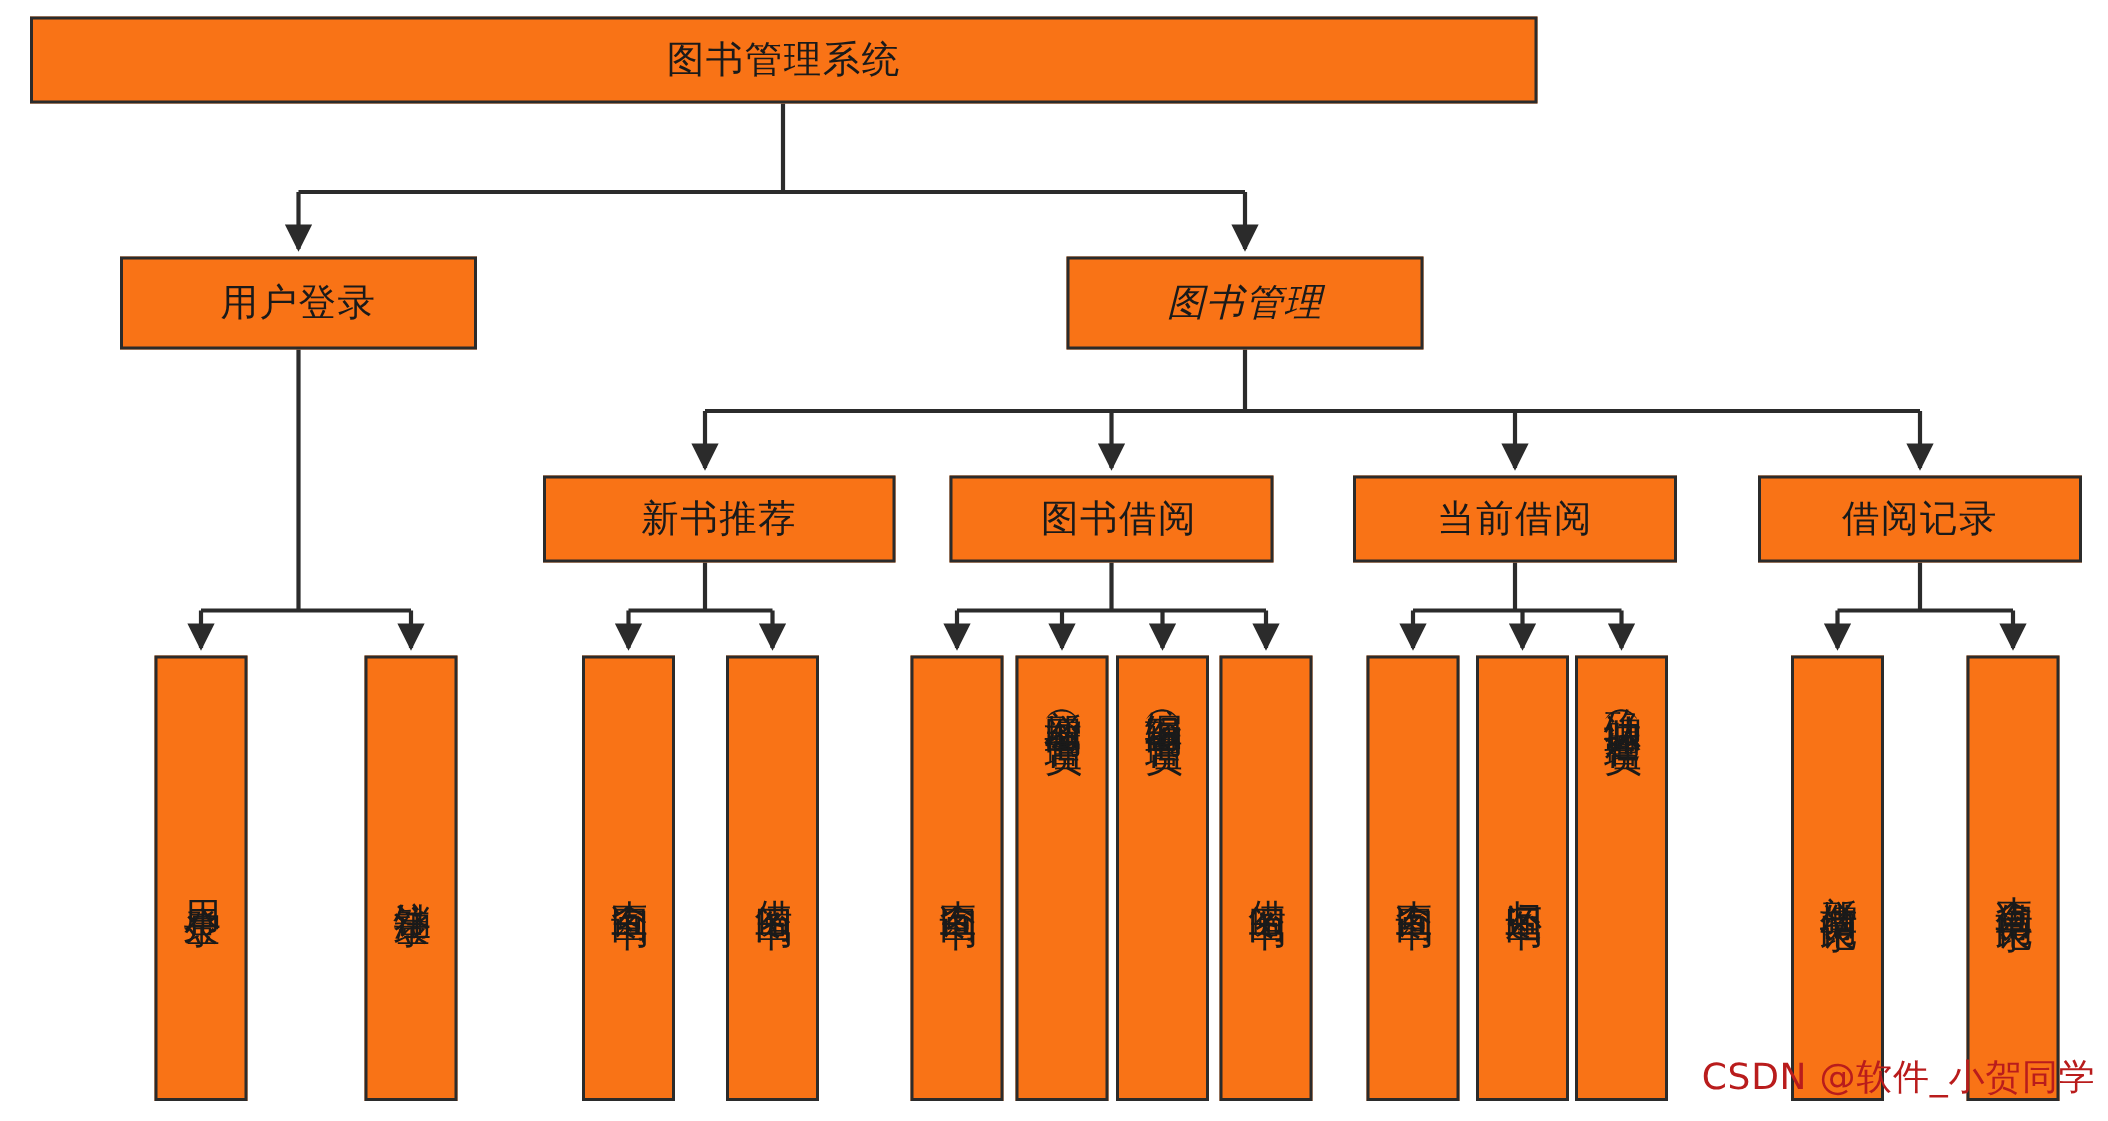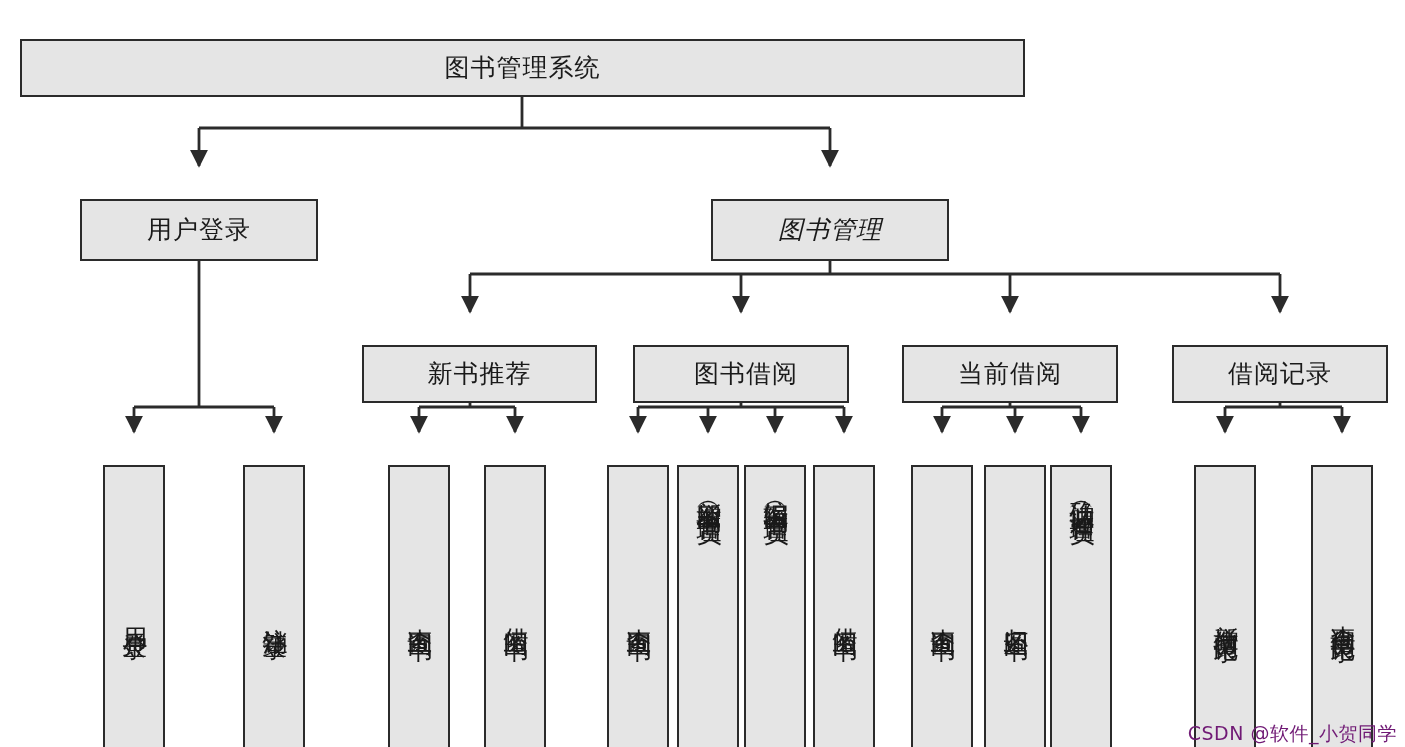--- a/index.html
+++ b/index.html
@@ -22,26 +22,25 @@
     left: 0;
     top: 0;
     width: 1405px;
     height: 747px;
     pointer-events: none;
   }
   .node {
     position: absolute;
     box-sizing: border-box;
     border: 2.5px solid #2b2b2b;
-    background: #e5e5e5;
+    background: #f97316;
     display: flex;
     align-items: center;
     justify-content: center;
     color: #1a1a1a;
-    margin-top: 28px;
   }
   .node.horizontal {
     font-size: 25px;
     letter-spacing: 1px;
     line-height: 1.1;
   }
   .node.vertical {
     align-items: flex-start;
     justify-content: center;
     padding-top: 14px;
@@ -55,23 +54,23 @@
     white-space: nowrap;
     color: #1a1a1a;
   }
   .node.vertical.centered {
     align-items: center;
     padding-top: 0;
   }
   #watermark {
     position: absolute;
     right: 8px;
-    bottom: 0;
-    font-size: 19px;
-    color: #701a75;
+    bottom: 13px;
+    font-size: 24px;
+    color: #b91c1c;
     letter-spacing: 0.5px;
     white-space: nowrap;
   }
 </style>
 </head>
 <body>
 
 <div id="canvas">
 
   <svg class="edges" viewBox="0 0 1405 747" xmlns="http://www.w3.org/2000/svg">

